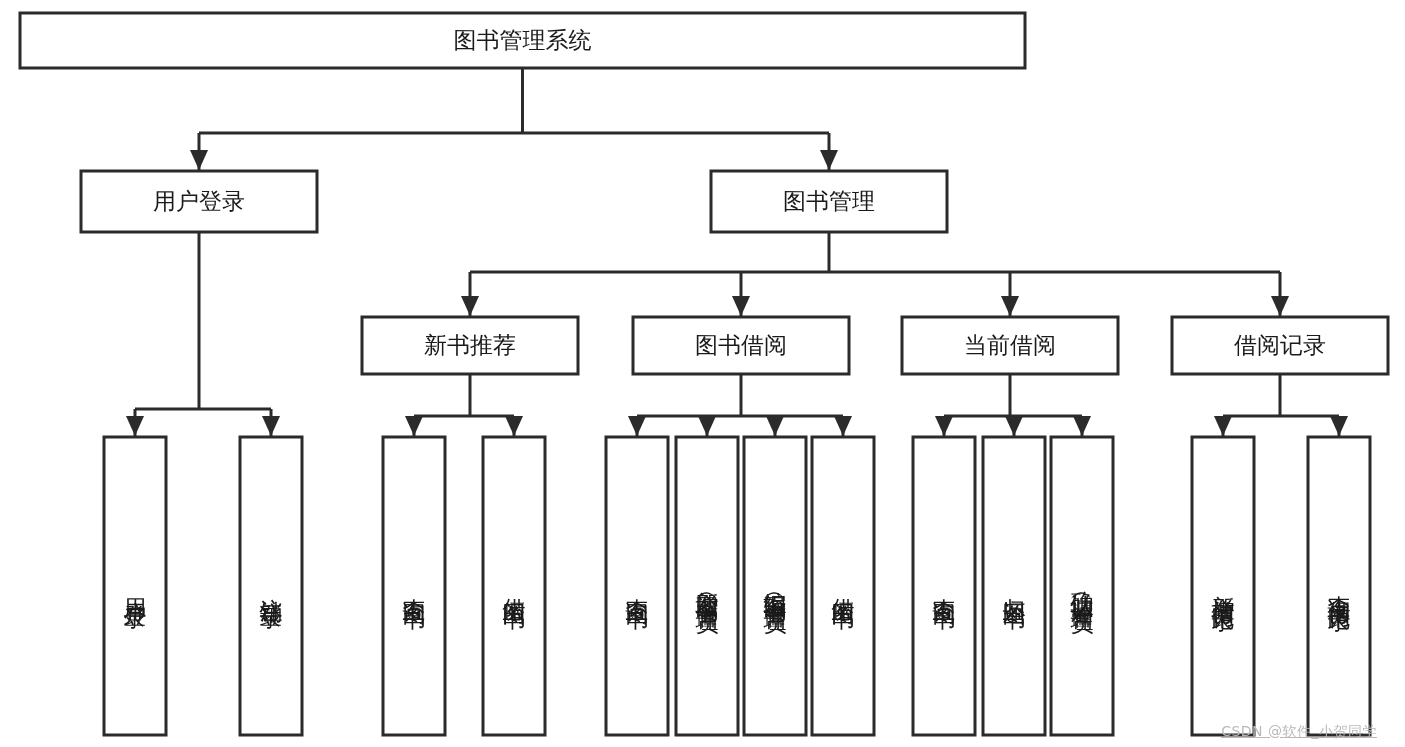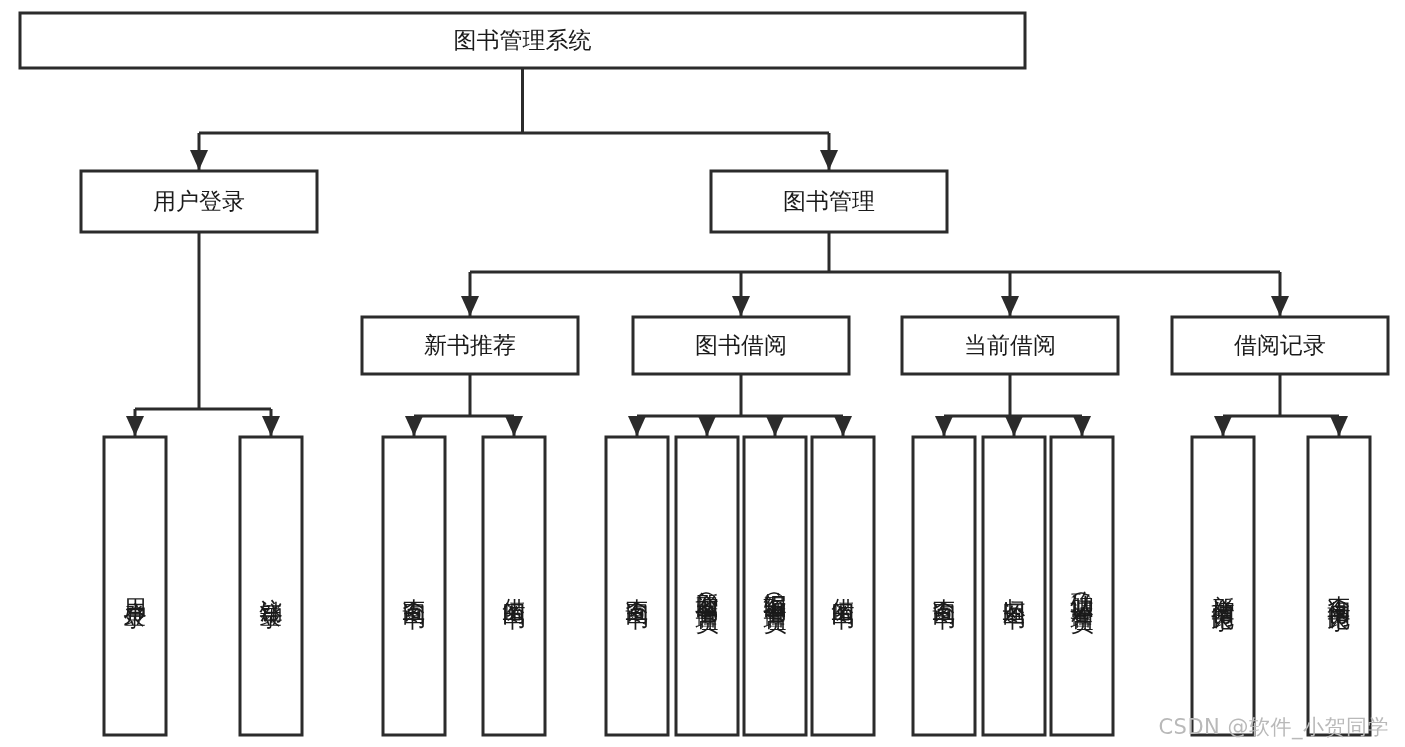--- a/index.html
+++ b/index.html
@@ -59,27 +59,28 @@
     text-orientation: upright;
     font-family: "DejaVu Sans", "Liberation Sans", sans-serif;
     font-size: 23px;
     line-height: 1;
     color: #1a1a1a;
     letter-spacing: 3px;
     white-space: nowrap;
   }
   .watermark {
     position: absolute;
-    right: 16px;
+    right: 28px;
     bottom: 6px;
     font-family: "DejaVu Sans", "Liberation Sans", sans-serif;
-    font-size: 21px;
+    font-size: 14px;
     color: #b9b9b9;
     white-space: nowrap;
     letter-spacing: 0.5px;
+    text-decoration: underline;
   }
 </style>
 </head>
 <body>
 
 <div id="diagram-root">
 
   <svg id="flow-svg" viewBox="0 0 1405 747">
     <g id="connectors-layer">
         <path d="M 522.5 68 L 522.5 133" class="connector"></path>

